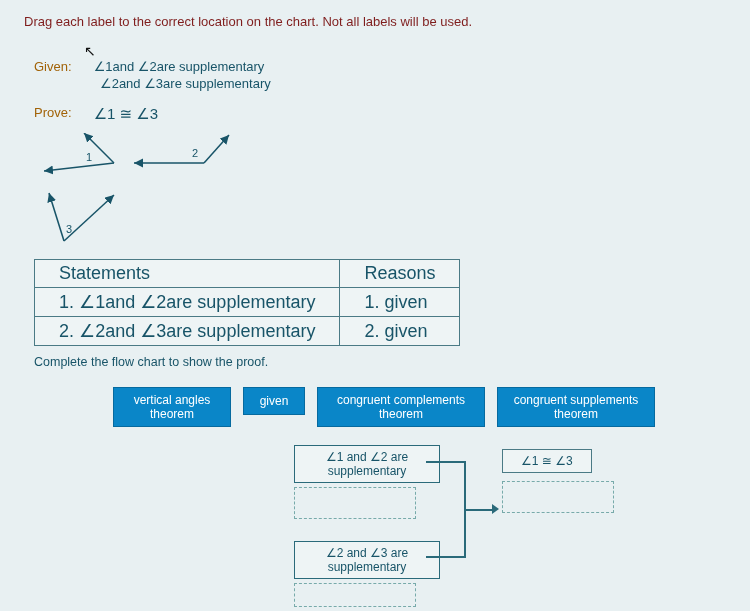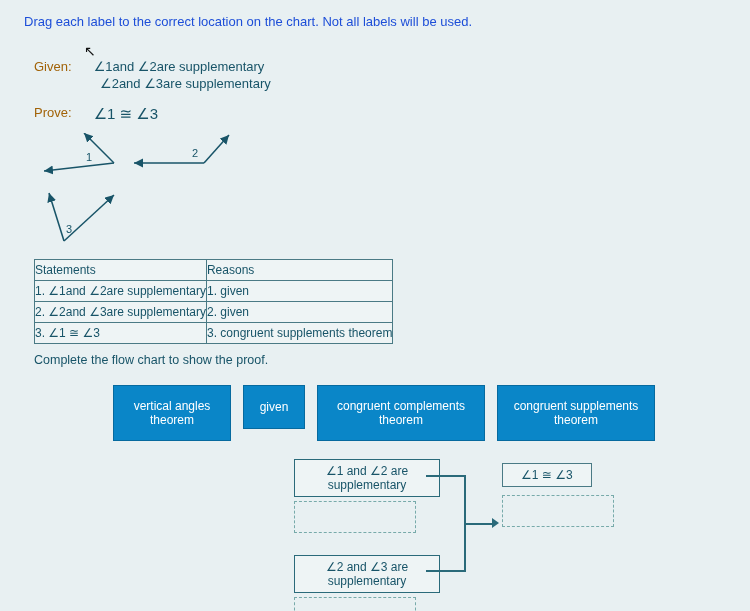--- a/index.html
+++ b/index.html
@@ -1,28 +1,28 @@
 <!DOCTYPE html>
 <html><head>
 <meta charset="utf-8">
 <style>
 body{margin:0;background:#d8e4e8;font-family:Arial,Helvetica,sans-serif;font-size:13px;color:#1a4550}
 .page{background:#e8f0f2;width:720px;min-height:580px;margin:0;padding:14px 24px 30px;position:relative}
-.instr{color:#1d4ed8;font-size:13px;margin-bottom:14px}
+.instr{color:#7f1d1d;font-size:13px;margin-bottom:14px}
 .cursor{display:inline-block;margin-left:60px;font-size:14px;color:#111}
 .glabel{color:#a16207;font-weight:400;display:inline-block;width:56px;vertical-align:top}
 .gtext{color:#185468;display:inline-block}
 .gblock{margin-bottom:2px;margin-left:10px}
 .prove{margin-top:14px;margin-bottom:10px;margin-left:10px;color:#185468}
 .diagram{height:120px;position:relative;margin-left:10px}
 table.proof{border-collapse:collapse;margin-top:6px;margin-left:10px}
-table.proof th,table.proof td{border:1px solid #2a6;border-color:#4a7a85;padding:3px 0;color:#185468;font-size:12px;text-align:left;font-weight:400;background:#eef4f5}
+table.proof th,table.proof td{border:1px solid #2a6;border-color:#4a7a85;padding:3px 24px;color:#185468;font-size:18px;text-align:left;font-weight:400;background:#eef4f5}
 .complete{color:#185468;font-size:12.5px;margin-top:9px;margin-left:10px}
 .labels-row{margin-top:18px;display:flex;gap:12px;justify-content:center;flex-wrap:wrap}
-.label-chip{background:#0a86c8;color:#fff;font-size:12px;padding:12px 8px;text-align:center;border:1px solid #066a9f;cursor:move;line-height:1.2;display:flex;align-items:center;justify-content:center}
+.label-chip{background:#0a86c8;color:#fff;font-size:12px;padding:4px 8px;text-align:center;border:1px solid #066a9f;cursor:move;line-height:1.2;display:flex;align-items:center;justify-content:center}
 .flow{position:relative;height:170px;margin-top:14px}
 .box{position:absolute;border:1px solid #2a6a7a;background:#eef4f5;font-size:12px;color:#185468;text-align:center;padding:4px 12px;width:120px}
 .slot{position:absolute;border:1px dashed #7aa;background:transparent;width:120px;height:30px}
 .flowlabel{position:absolute;font-size:12px;color:#185468}
 .conn{position:absolute;background:#2a6a7a}
 .arrowr{position:absolute;width:0;height:0;border-top:5px solid transparent;border-bottom:5px solid transparent;border-left:7px solid #2a6a7a}
 </style>
 </head>
 <body>
 
@@ -70,24 +70,20 @@
   <th>Reasons</th>
  </tr>
  <tr>
   <td>1. ∠1and ∠2are supplementary</td>
   <td>1. given</td>
  </tr>
  <tr>
   <td>2. ∠2and ∠3are supplementary</td>
   <td>2. given</td>
  </tr>
- <tr>
-  <td>3. ∠1 ≅ ∠3</td>
-  <td>3. congruent supplements theorem</td>
- </tr>
 </tbody>
     </table>
 
 <div class="complete">Complete the flow chart to show the proof.</div>
 
 <div class="labels-row">
  <div class="label-chip" style="width:100px;height:30px">vertical angles theorem</div>
  <div class="label-chip" style="width:44px;height:18px">given</div>
  <div class="label-chip" style="width:150px;height:30px">congruent complements theorem</div>
  <div class="label-chip" style="width:140px;height:30px">congruent supplements theorem</div>

